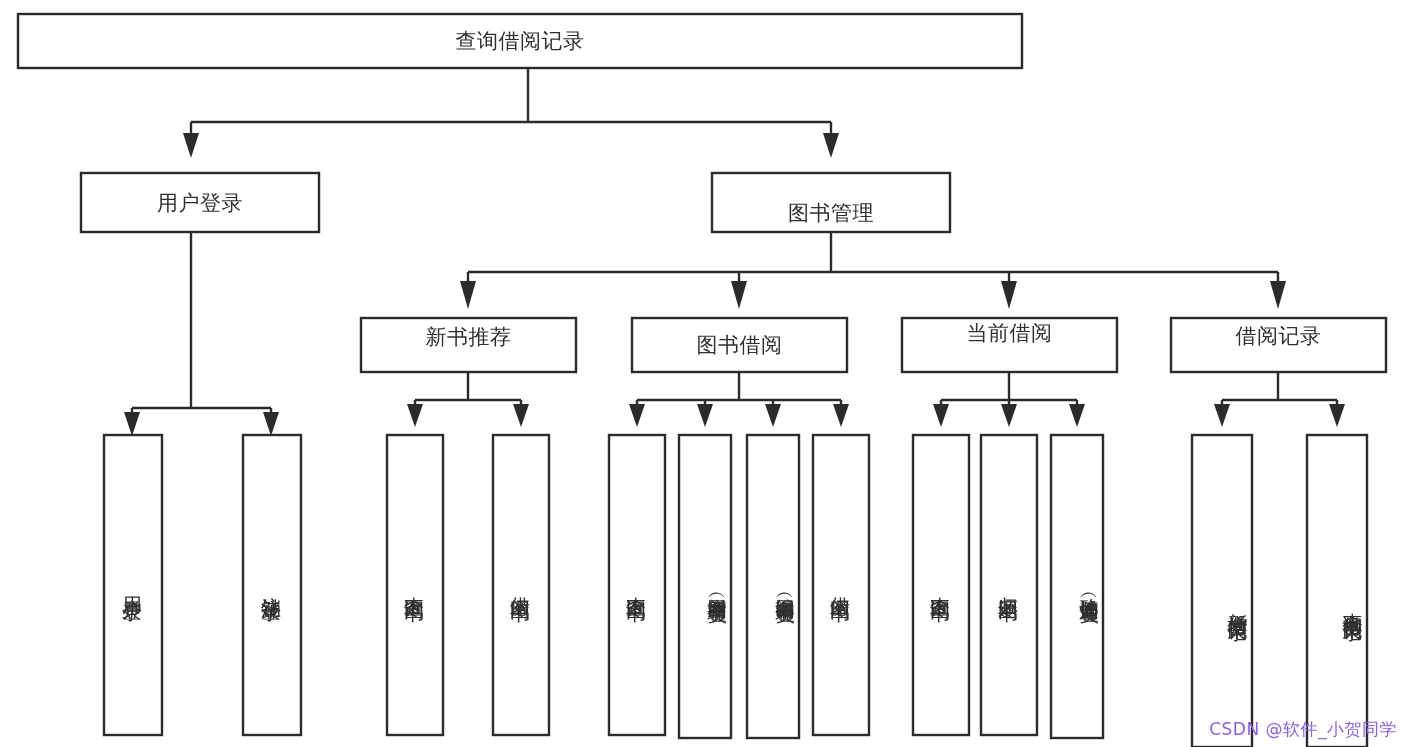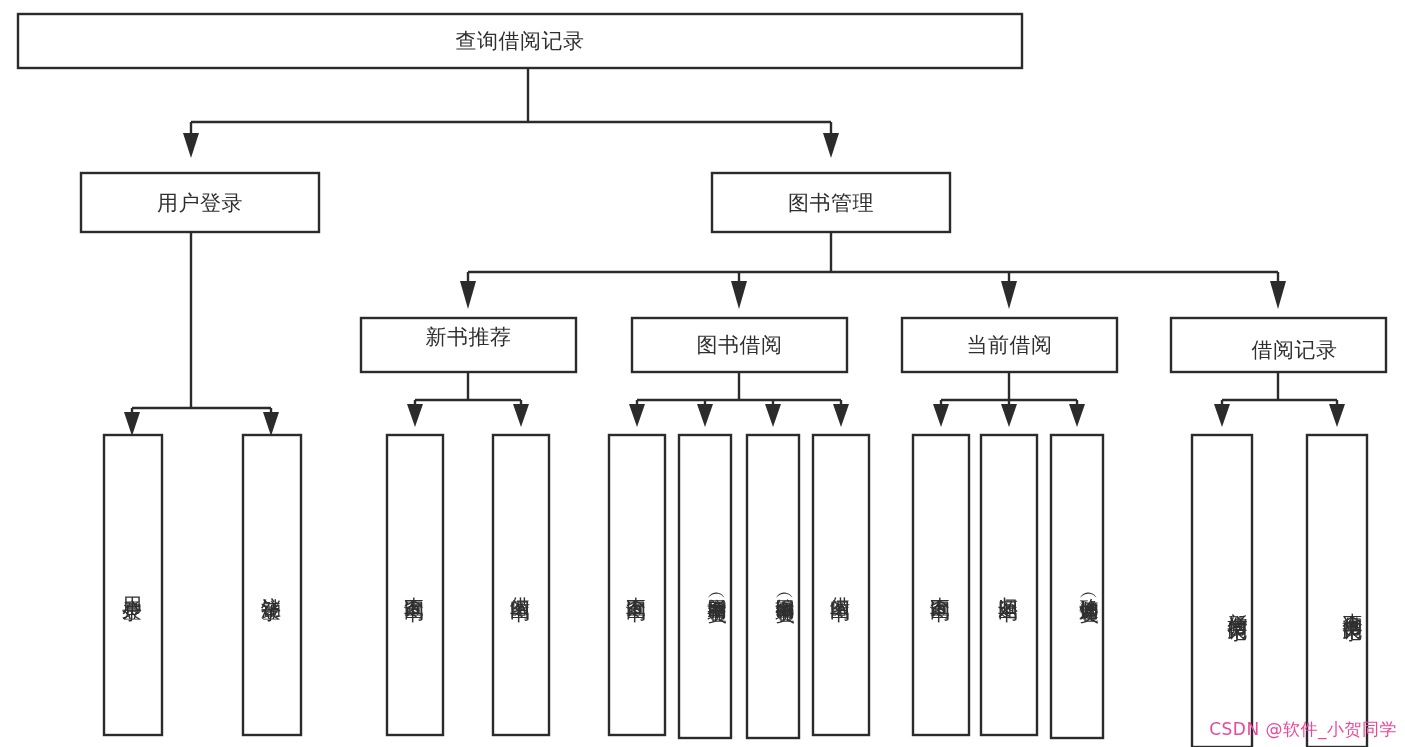--- a/index.html
+++ b/index.html
@@ -75,21 +75,21 @@
     padding-top: 2px;
   }
   .node-label-v.mid {
     align-items: center;
     padding-top: 0;
   }
   #watermark {
     position: absolute;
     right: 8px;
     bottom: 6px;
-    color: #ec4899;
+    color: #8b5cf6;
     font-size: 17px;
     letter-spacing: 0.5px;
     white-space: nowrap;
     pointer-events: none;
   }
 </style>
 </head>
 <body>
 
 <div id="diagram-root">
@@ -183,26 +183,26 @@
     <rect class="node-box" x="981" y="435" width="56" height="300"></rect>
     <rect class="node-box" x="1051" y="435" width="52" height="303"></rect>
 
     <rect class="node-box" x="1192" y="435" width="60" height="312"></rect>
     <rect class="node-box" x="1307" y="435" width="60" height="312"></rect>
   </svg>
 
   <div class="node-label-h" style="left:18px; top:14px; width:1004px; height:54px;">查询借阅记录</div>
 
   <div class="node-label-h" style="left:81px; top:173px; width:238px; height:59px;">用户登录</div>
-  <div class="node-label-h" style="left:712px; top:173px; width:238px; height:59px;">图书管理</div>
+  <div class="node-label-h" style="left:712px; top:183px; width:238px; height:59px;">图书管理</div>
 
   <div class="node-label-h" style="left:361px; top:318px; width:215px; height:38px;">新书推荐</div>
   <div class="node-label-h" style="left:632px; top:318px; width:215px; height:54px;">图书借阅</div>
-  <div class="node-label-h" style="left:902px; top:324px; width:215px; height:42px;border-radius:11px;">当前借阅</div>
-  <div class="node-label-h" style="left:1171px; top:328px; width:215px; height:44px;padding-left:16px;">借阅记录</div>
+  <div class="node-label-h" style="left:902px; top:312px; width:215px; height:42px;border-radius:11px;">当前借阅</div>
+  <div class="node-label-h" style="left:1171px; top:314px; width:215px; height:44px;">借阅记录</div>
 
   <div class="node-label-v mid" style="left:104px; top:435px; width:58px; height:300px;">用户登录</div>
   <div class="node-label-v mid" style="left:243px; top:435px; width:58px; height:300px;">注销登录</div>
 
   <div class="node-label-v mid" style="left:387px; top:435px; width:56px; height:300px;">查询图书</div>
   <div class="node-label-v mid" style="left:493px; top:435px; width:56px; height:300px;">借阅图书</div>
 
   <div class="node-label-v mid" style="left:609px; top:435px; width:56px; height:300px;">查询图书</div>
   <div class="node-label-v tall" style="left:679px; top:435px; width:52px; height:303px; font-size:19px; letter-spacing:1px;">新增图书（管理员）</div>
   <div class="node-label-v tall" style="left:747px; top:435px; width:52px; height:303px; font-size:19px; letter-spacing:1px;">编辑图书（管理员）</div>

